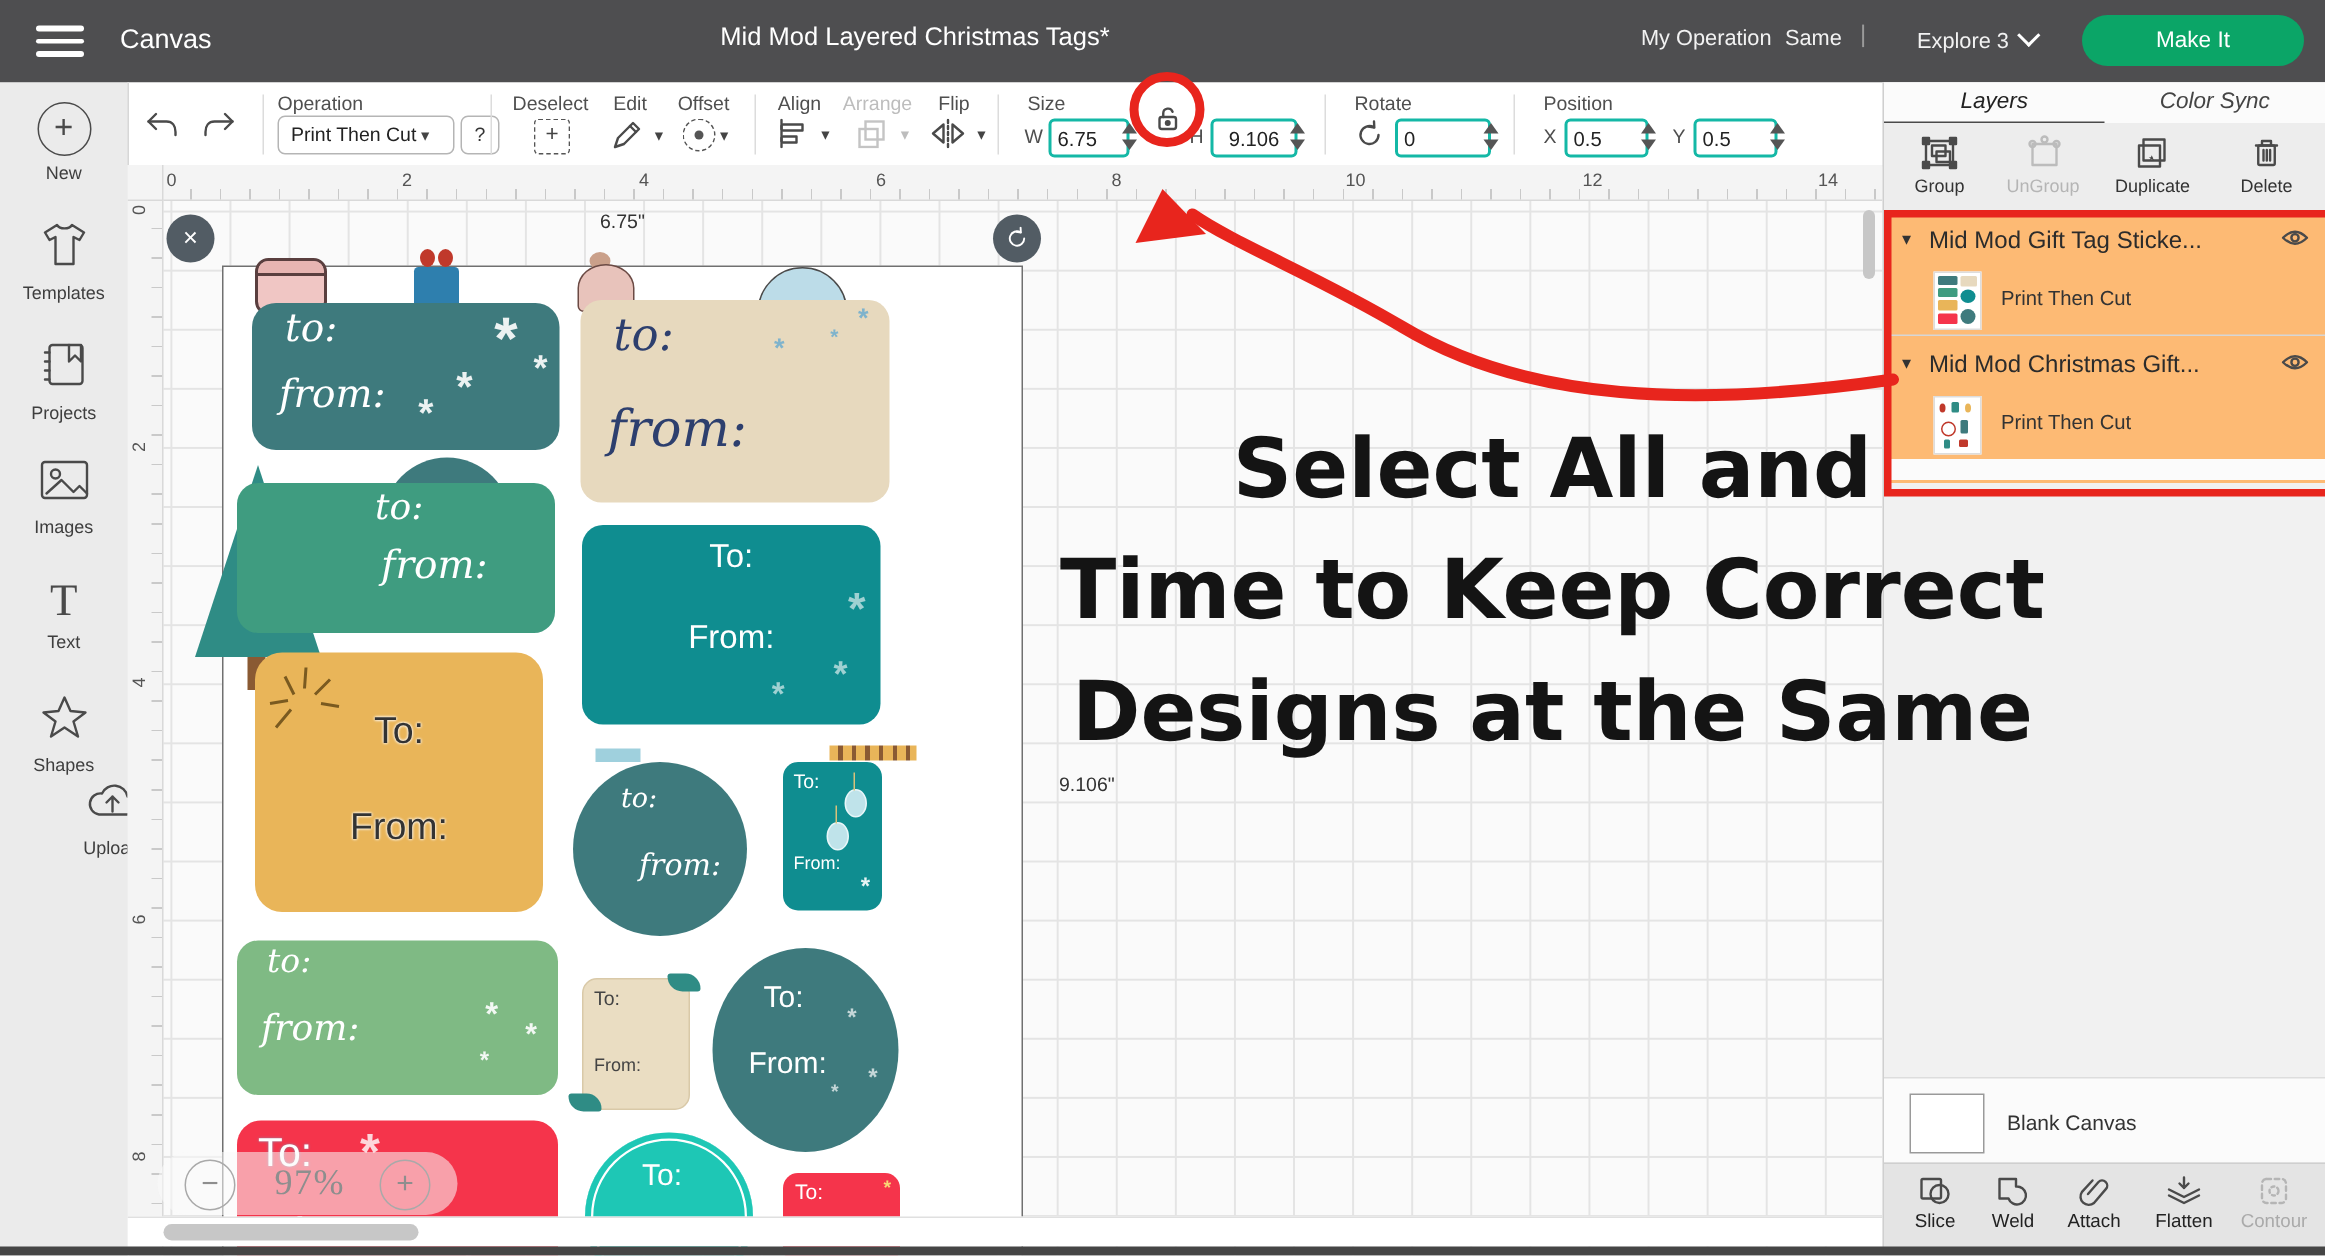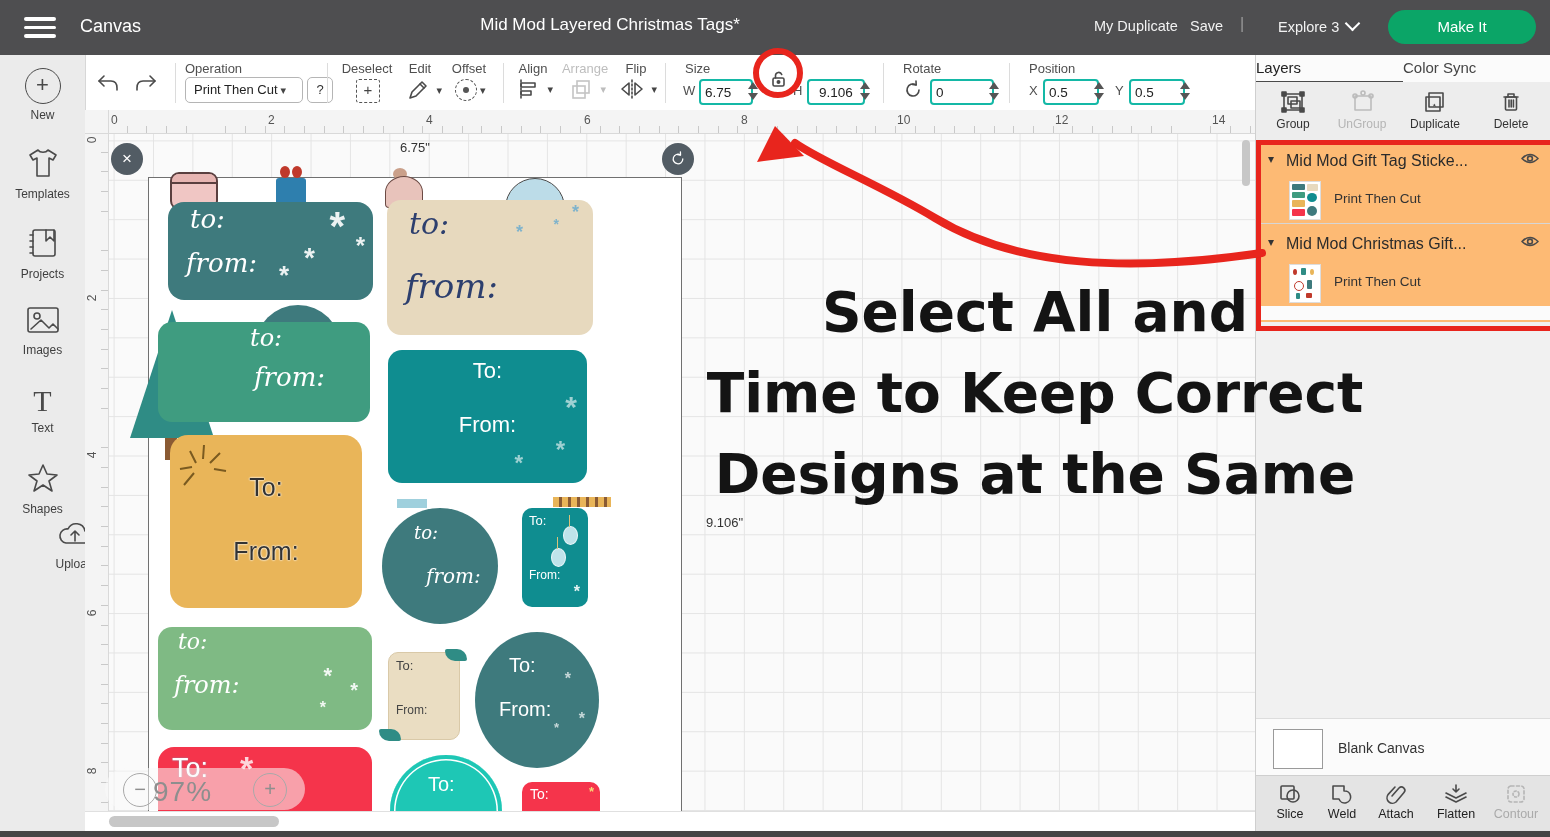--- a/index.html
+++ b/index.html
@@ -103,30 +103,30 @@
   .tagM{left:437px;top:672px;width:78px;height:60px;border-radius:10px;background:#f5344b;}
   .ornball{position:absolute;width:13px;height:17px;border-radius:50%;background:#bfe3ea;border:1px solid #e8f6f9;}
   .ornball::before{content:"";position:absolute;left:5px;top:-12px;width:1px;height:12px;background:#d8c27a;}
   .holly{position:absolute;width:22px;height:12px;background:#2f8c85;border-radius:2px 10px 2px 10px;}
 
   
   .zoompill{position:absolute;left:20px;top:658px;width:200px;height:42px;border-radius:21px;background:rgba(250,250,250,.55);
             z-index:8;color:#8e8e8e;}
   .zoompill .zc{position:absolute;top:5px;width:32px;height:32px;border:1.6px solid #a9a9a9;border-radius:50%;
             text-align:center;line-height:30px;font-size:20px;cursor:pointer;}
-  .zoompill .zv{position:absolute;left:48px;top:8px;font-size:28px;letter-spacing:1px;}
+  .zoompill .zv{position:absolute;left:78px;top:8px;font-size:24px;letter-spacing:1px;font-family:Liberation Serif, serif;}
   .hscroll{position:absolute;left:0;bottom:6px;width:1170px;height:19px;background:#fff;border-top:1px solid #e0e0e0;z-index:7;}
   .hthumb{position:absolute;left:24px;top:4px;width:170px;height:11px;border-radius:6px;background:#c7c7c7;cursor:pointer;}
   .vthumb{position:absolute;right:5px;top:30px;width:8px;height:46px;border-radius:4px;background:#c7c7c7;z-index:7;cursor:pointer;}
   .btm-strip{position:absolute;left:0;top:831px;width:1550px;height:6px;background:#454545;z-index:60;}
 
   
   .rpanel{position:absolute;left:1255px;top:55px;width:295px;height:782px;background:#f1f1f1;border-left:1px solid #cfcfcf;z-index:10;}
   .tabs{position:absolute;left:0;top:0;width:295px;height:27px;background:#fbfbfb;border-bottom:1px solid #c9c9c9;}
-  .tab{position:absolute;top:0;width:147px;height:26px;text-align:left;line-height:26px;font-size:15px;color:#444;cursor:pointer;}
+  .tab{position:absolute;top:0;width:147px;height:26px;text-align:center;line-height:26px;font-size:15px;color:#444;cursor:pointer;font-style:italic;}
   .tab.active{color:#222;border-bottom:2px solid #4a4a4a;}
   .actions{position:absolute;left:0;top:27px;width:295px;height:60px;background:#ededed;}
   .action{position:absolute;top:8px;width:66px;text-align:center;cursor:pointer;}
   .action .lbl{display:block;font-size:12px;color:#333;margin-top:3px;}
   .action.dis .lbl{color:#b5b5b5;}
   .action.dis .ic{stroke:#bcbcbc;}
   .layerlist{position:absolute;left:0;top:87px;width:336px;height:180px;background:#fdba74;}
   .lgroup{position:absolute;left:0;width:295px;height:34px;cursor:pointer;}
   .lgroup .car::before{content:"▾";position:absolute;left:12px;top:7px;font-size:12px;color:#333;}
   .lgroup .nm{position:absolute;left:30px;top:7px;font-size:16px;color:#2b2b2b;white-space:nowrap;}
@@ -158,22 +158,22 @@
 <div id="app">
 
   <div class="topbar">
     <div class="hamburger">
         <div></div>
         <div></div>
         <div></div>
       </div>
     <div class="app-label">Canvas</div>
     <div class="doc-title">Mid Mod Layered Christmas Tags*</div>
-    <div class="tb-link" style="left:1094px;">My Duplicate</div>
-    <div class="tb-link" style="left:1190px;">Save</div>
+    <div class="tb-link" style="left:1094px;">My Operation</div>
+    <div class="tb-link" style="left:1190px;">Same</div>
     <div class="tb-sep" style="left:1240px;">|</div>
     <div class="tb-link" style="left:1278px;"><span>Explore 3</span><span class="chev"></span></div>
     <div class="makeit">Make It</div>
   </div>
 
   <div class="toolbar">
     <div class="toolbtn" style="left:10px;top:18px;">
       <svg class="ic" width="26" height="22" viewBox="0 0 26 22">
           <path d="M9 3 L4 8 L9 13"></path>
           <path d="M4 8 H16 c4 0 6 3 6 7 v2"></path>

